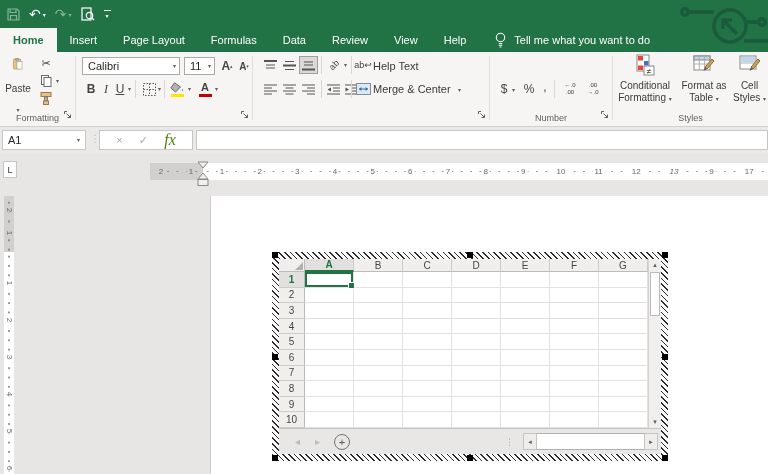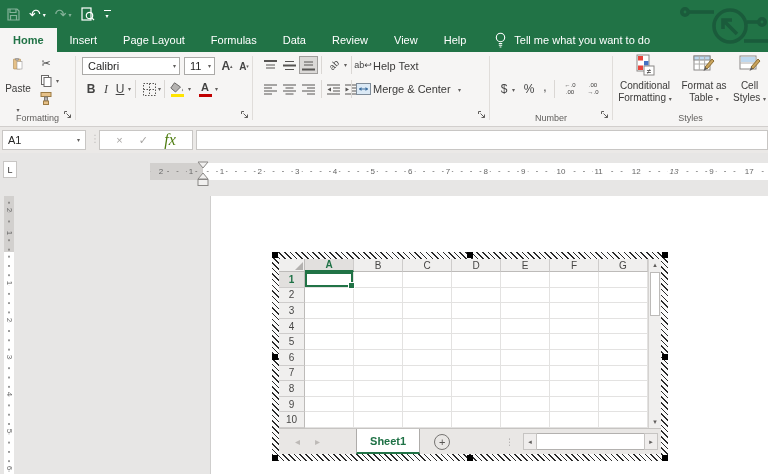--- a/index.html
+++ b/index.html
@@ -683,23 +683,20 @@
             <span class="vs-btn vs-up">▴</span>
             <span class="vs-thumb"></span>
             <span class="vs-btn vs-dn">▾</span>
           </div>
         </div>
         <div class="tabbar">
           <span class="tb-nav">
             <span>◂</span>
             <span>▸</span>
           </span>
-          <span style="display:flex; height:100%;">
-              <span class="sheettab">Sheet1</span>
-            </span>
           <span class="addsheet">+</span>
           <span class="tb-dots">⋮</span>
           <span class="hscroll">
             <span class="hs-btn">◂</span>
             <span class="hs-thumb"></span>
             <span class="hs-btn">▸</span>
           </span>
         </div>
       </div>
     </div>

